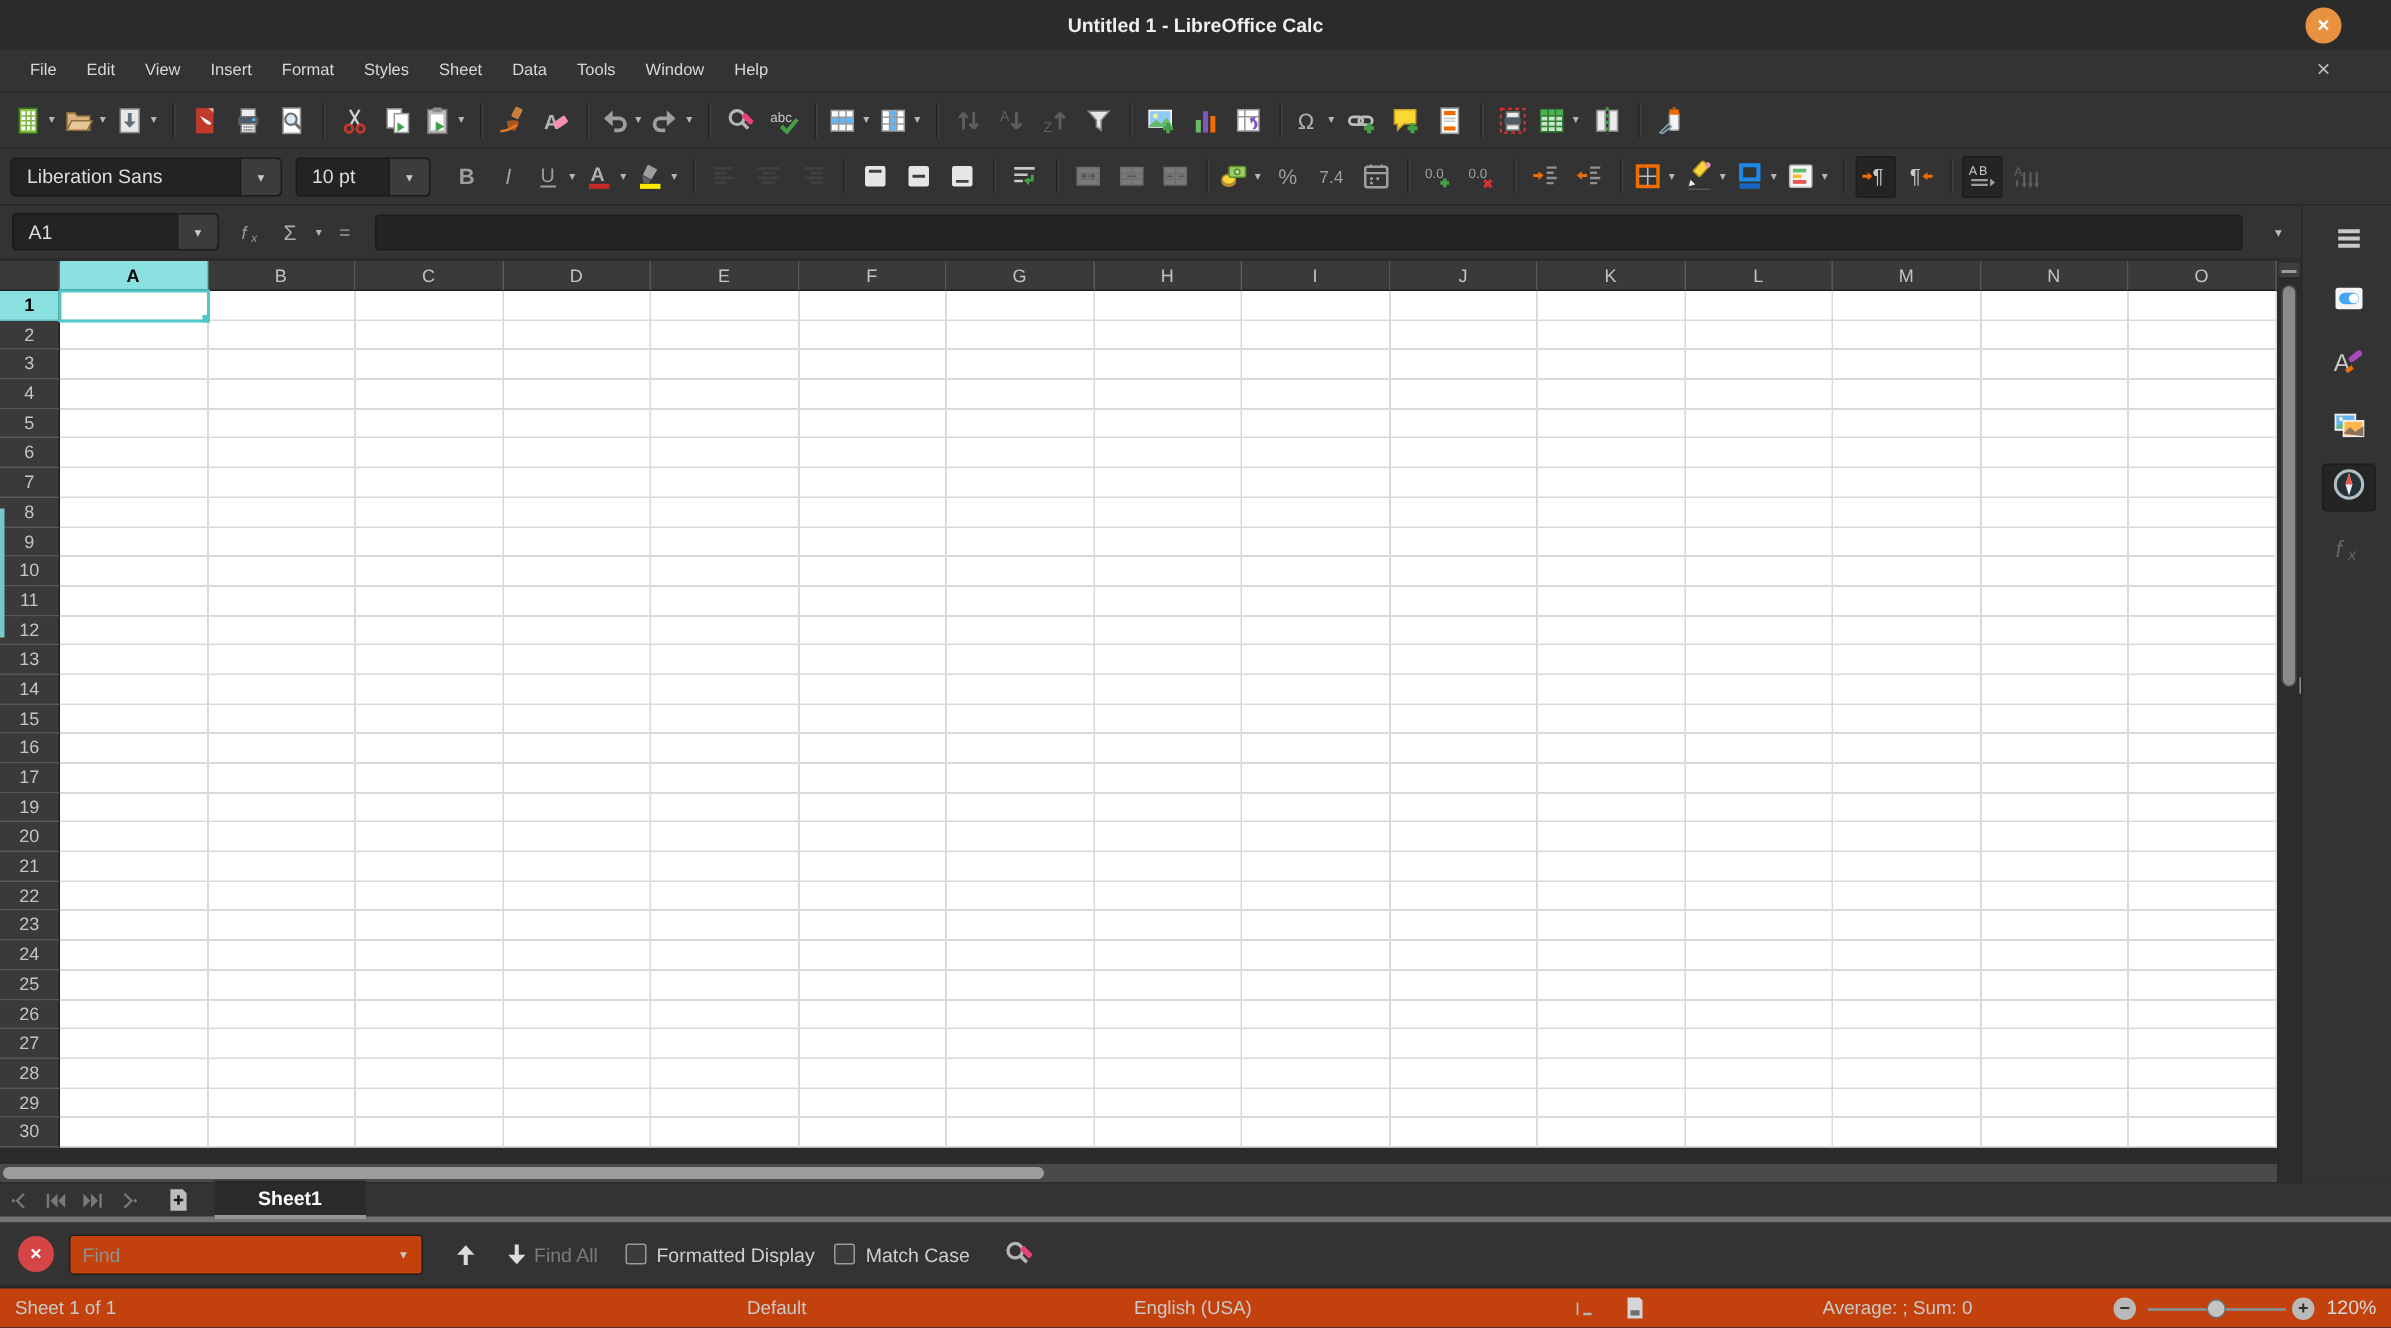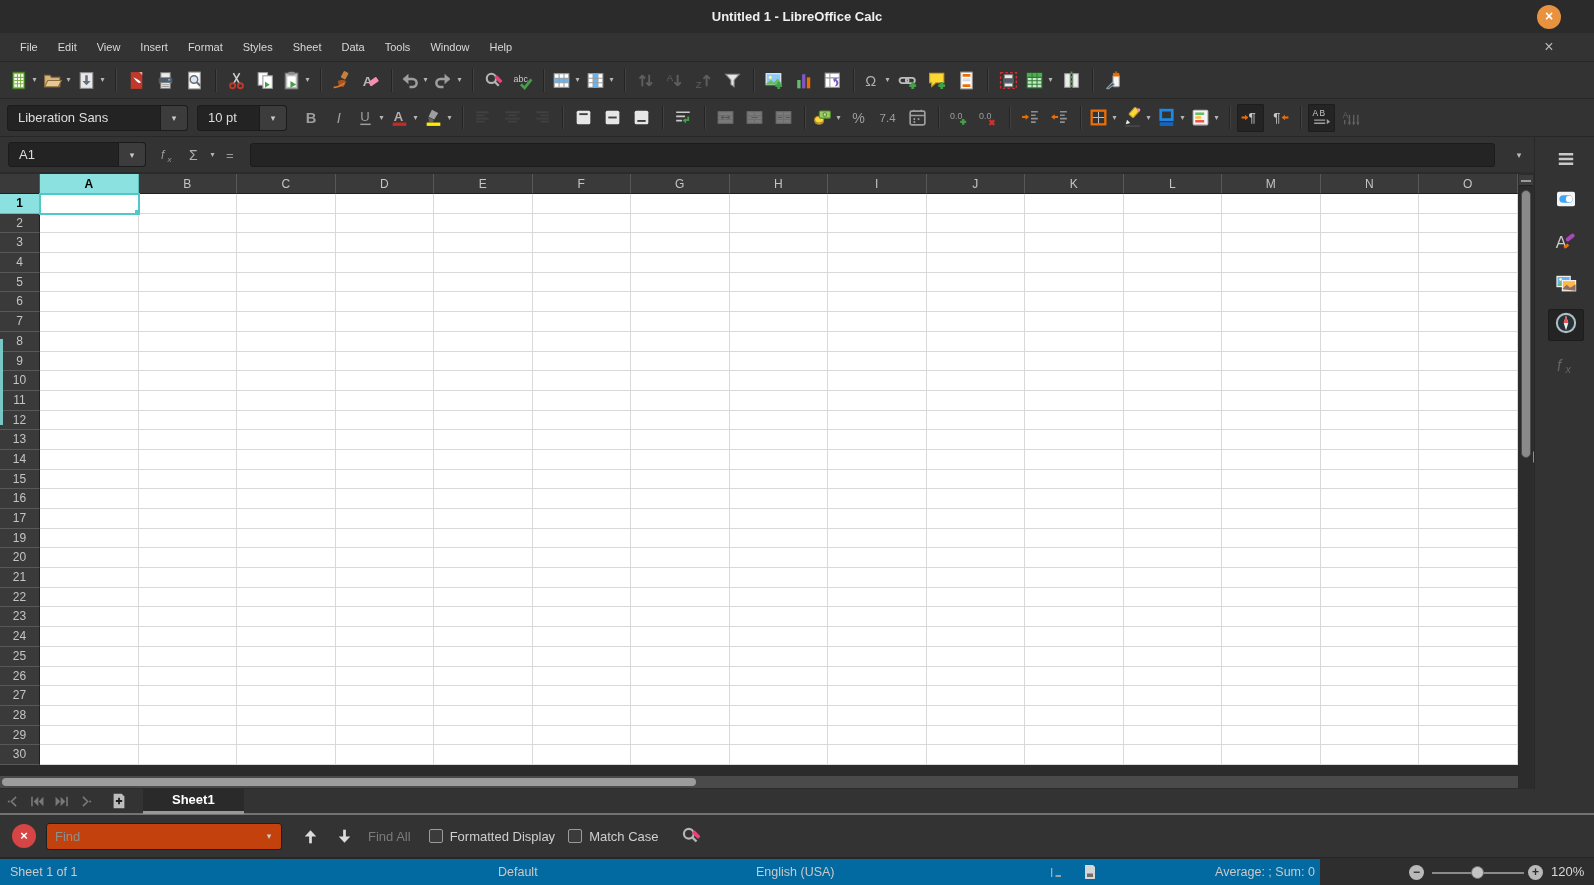--- a/index.html
+++ b/index.html
@@ -73,47 +73,47 @@
   #sidebar-grip{left:1533px;top:451px;width:0;height:0;border-top:6px solid transparent;border-bottom:6px solid transparent;border-left:6px solid #8f8f8f}
 
   
   #siderail{left:1534px;top:137px;width:60px;height:652px;background:#333;border-left:1px solid #282828}
   .side-btn{position:absolute;left:13px;width:36px;height:32px;display:flex;align-items:center;justify-content:center;border-radius:3px}
   .side-btn svg{width:24px;height:24px}
   .side-btn.active{background:#242424;box-shadow:inset 0 0 0 1px #1d1d1d}
   .side-btn.disabled{opacity:.45}
 
   
-  #tabbar{left:0;top:789px;width:1594px;height:26px;background:#333;border-bottom:2px solid #737373;display:flex;align-items:center}
+  #tabbar{left:0;top:789px;width:1594px;height:26px;background:#333;border-bottom:4px solid #737373;display:flex;align-items:center}
   .nav-btn{width:22px;height:22px;display:flex;align-items:center;justify-content:center;margin-left:2px;opacity:.75}
   .nav-btn svg{width:17px;height:17px}
   #add-sheet{width:22px;height:22px;margin-left:12px;display:flex;align-items:center;justify-content:center}
   #add-sheet svg{width:18px;height:18px}
   .sheet-tab{margin-left:13px;height:26px;padding:0 29px;background:#2a2a2a;color:#fff;font-weight:bold;font-size:13px;
              line-height:24px;border-bottom:3px solid #989898}
 
   
   #findbar{left:0;top:815px;width:1594px;height:43px;background:#333;border-bottom:1px solid #262626;display:flex;align-items:center}
   #find-close{margin-left:12px;width:24px;height:24px;border-radius:50%;background:#d54545;color:#fff;font-weight:bold;
               font-size:13px;text-align:center;line-height:23px;flex:none}
   #find-box{margin-left:10px;width:236px;height:27px;background:#c2410c;border:1px solid #1e1e1e;border-radius:3px;
             display:flex;align-items:center;flex:none}
   #find-input{flex:1;background:transparent;border:none;outline:none;color:#ddd;font-size:13px;padding:0 8px;min-width:0}
   #find-input::placeholder{color:#8f8f8f;opacity:1}
   #find-box .arrow{width:24px;color:#c9c9c9;font-size:9px;text-align:center;flex:none}
   .find-arrow{width:24px;height:24px;display:flex;align-items:center;justify-content:center;flex:none}
   .find-arrow svg{width:21px;height:21px}
-  #find-all{margin-left:12px;color:#7b7b7b;font-size:13px;flex:none}
+  #find-all{color:#7b7b7b;font-size:13px;flex:none}
   .cb{width:14px;height:14px;border:1px solid #9b9b9b;background:#3b3b3b;border-radius:2px;flex:none}
   .cb-label{margin-left:7px;color:#cfcfcf;font-size:13px;flex:none}
   #find-replace-btn{margin-left:18px;width:28px;height:28px;display:flex;align-items:center;justify-content:center;flex:none}
   #find-replace-btn svg{width:22px;height:22px}
 
   
-  #statusbar{left:0;top:858px;width:1320px;height:27px;background:#0369a1;border-top:1px solid #262626;font-size:12.5px;color:#c9c9c9}
+  #statusbar{left:0;top:858px;width:1594px;height:27px;background:#c2410c;border-top:1px solid #262626;font-size:12.5px;color:#c9c9c9}
   .sb-item{position:absolute;line-height:26px;white-space:nowrap}
   .sb-ico{position:absolute;width:20px;height:20px;top:3px}
   .sb-ico svg{width:20px;height:20px}
   .zoom-btn{position:absolute;top:6px;width:15px;height:15px;border-radius:50%;background:#b9b9b9;color:#2e2e2e;
             font-size:12px;font-weight:bold;text-align:center;line-height:14px}
   #zoom-track{position:absolute;left:1432px;top:12.5px;width:92px;height:2px;background:#8a8a8a}
   #zoom-handle{position:absolute;left:1471px;top:7px;width:13px;height:13px;border-radius:50%;background:#c4c4c4;border:1px solid #6f6f6f}
 
   #edge-strip{left:0;top:339px;width:3px;height:86px;background:#79c7c5}
 </style>

